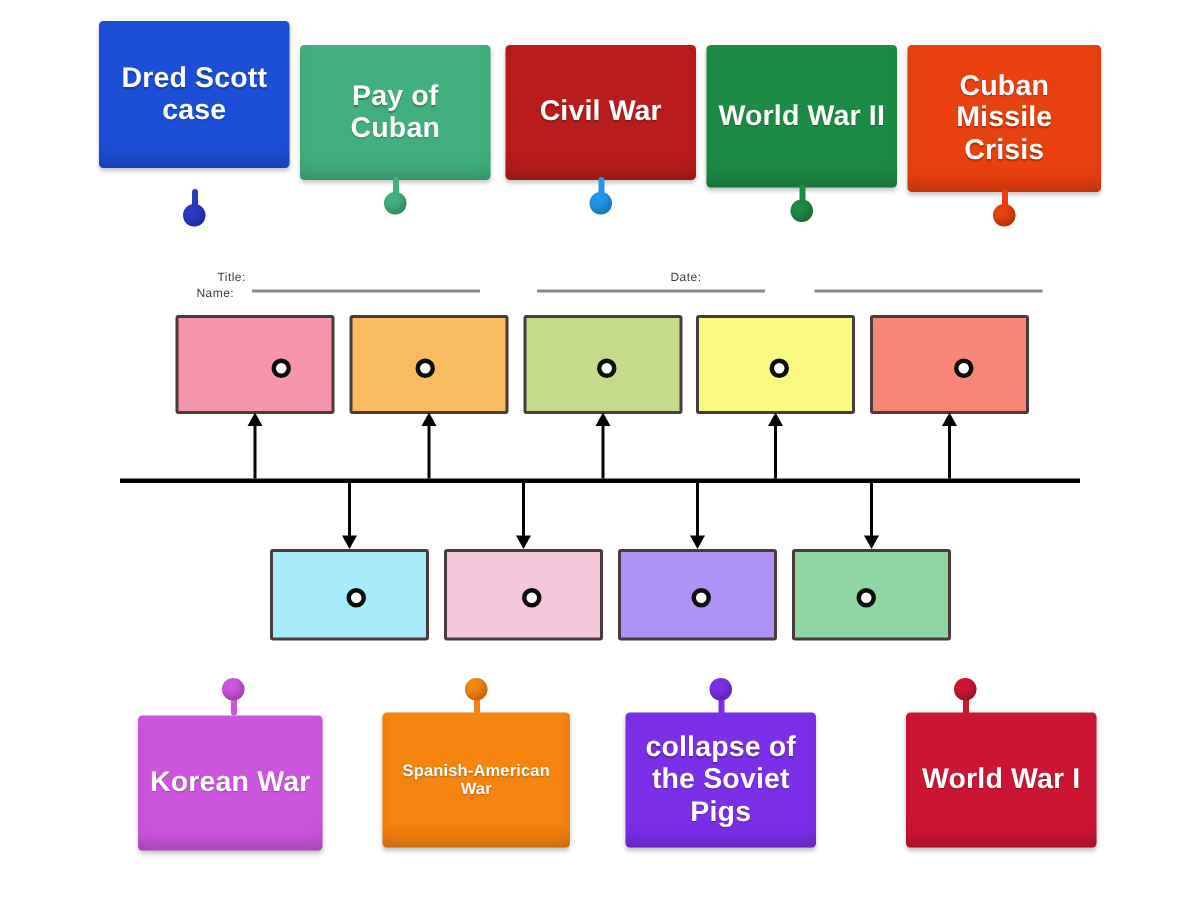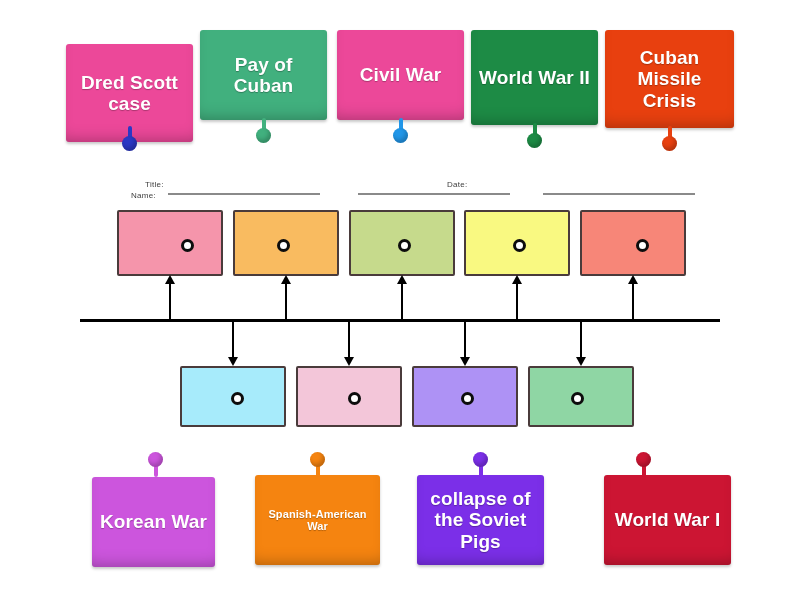--- a/index.html
+++ b/index.html
@@ -124,31 +124,31 @@
   .arrow.down {
     border-top: 9px solid #000000;
   }
 </style>
 </head>
 <body>
 
 <div id="stage">
 
   <div id="top-cards">
-      <div class="card" style="left: 66px; top: 44px; width: 127px; height: 98px; background: #ec4899; font-size: 19px;">Dred Scott case</div>
+      <div class="card" style="left: 66px; top: 14px; width: 127px; height: 98px; background: #1d4ed8; font-size: 19px;">Dred Scott case</div>
       <div class="pin down" style="left: 129.5px; top: 126px; height: 24px;">
         <div class="stem" style="background: rgb(43, 56, 196); height: 18px;"></div>
         <div class="knob" style="background: rgb(43, 56, 196);"></div>
       </div>
       <div class="card" style="left: 200px; top: 30px; width: 127px; height: 90px; background: rgb(65, 176, 126); font-size: 19px;">Pay of Cuban</div>
       <div class="pin down" style="left: 263.5px; top: 118px; height: 24px;">
         <div class="stem" style="background: rgb(65, 176, 126); height: 18px;"></div>
         <div class="knob" style="background: rgb(65, 176, 126);"></div>
       </div>
-      <div class="card" style="left: 337px; top: 30px; width: 127px; height: 90px; background: #ec4899; font-size: 19px;">Civil War</div>
+      <div class="card" style="left: 337px; top: 30px; width: 127px; height: 90px; background: #b91c1c; font-size: 19px;">Civil War</div>
       <div class="pin down" style="left: 400.5px; top: 118px; height: 24px;">
         <div class="stem" style="background: rgb(33, 150, 232); height: 18px;"></div>
         <div class="knob" style="background: rgb(33, 150, 232);"></div>
       </div>
       <div class="card" style="left: 471px; top: 30px; width: 127px; height: 95px; background: rgb(29, 139, 69); font-size: 19px;">World War II</div>
       <div class="pin down" style="left: 534.5px; top: 123px; height: 24px;">
         <div class="stem" style="background: rgb(29, 139, 69); height: 18px;"></div>
         <div class="knob" style="background: rgb(29, 139, 69);"></div>
       </div>
       <div class="card" style="left: 605px; top: 30px; width: 129px; height: 98px; background: rgb(232, 64, 15); font-size: 19px;">Cuban Missile Crisis</div>

